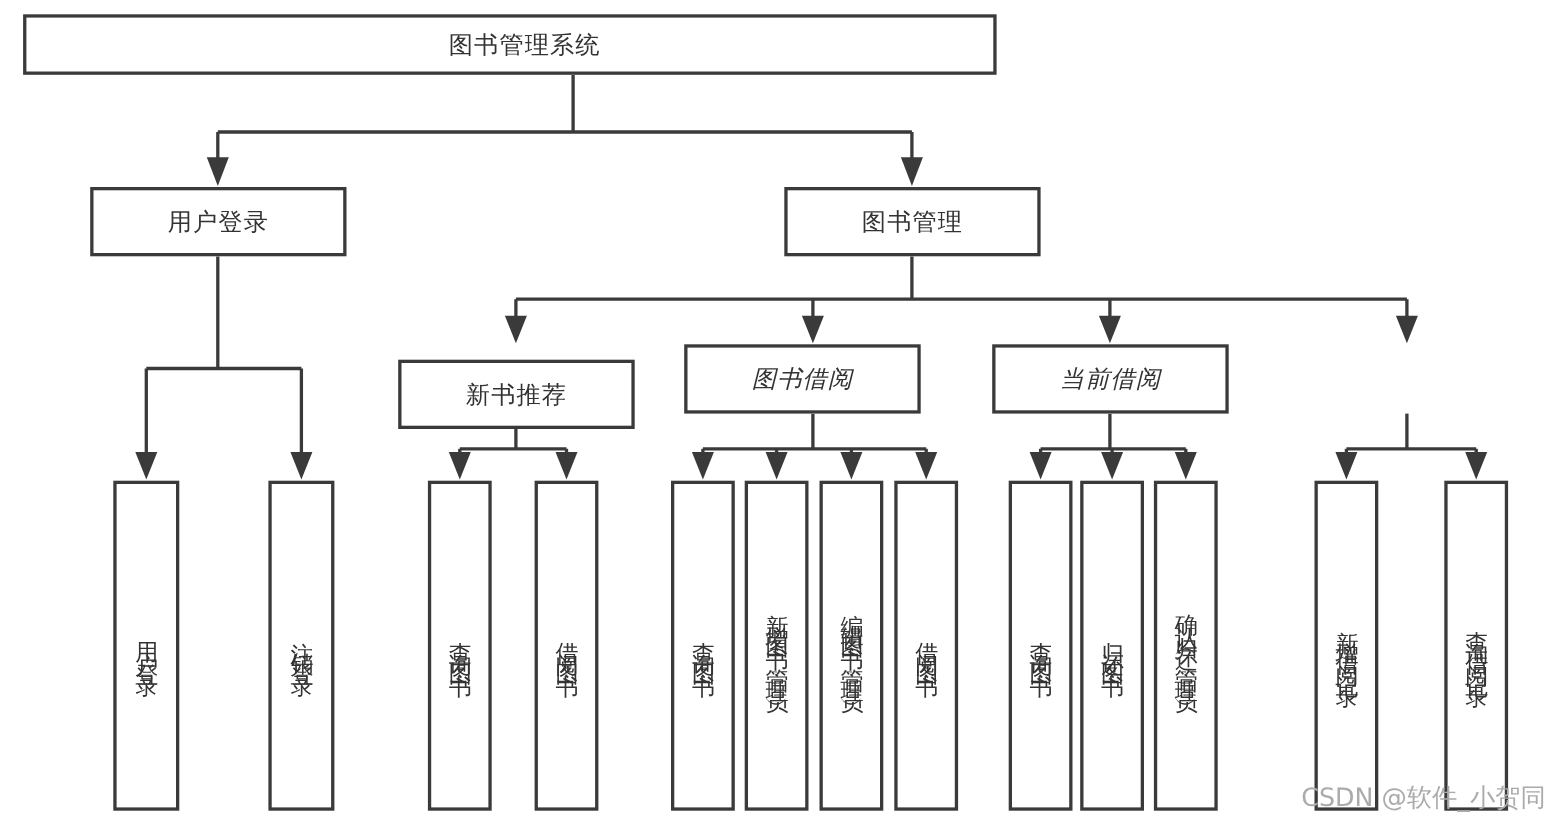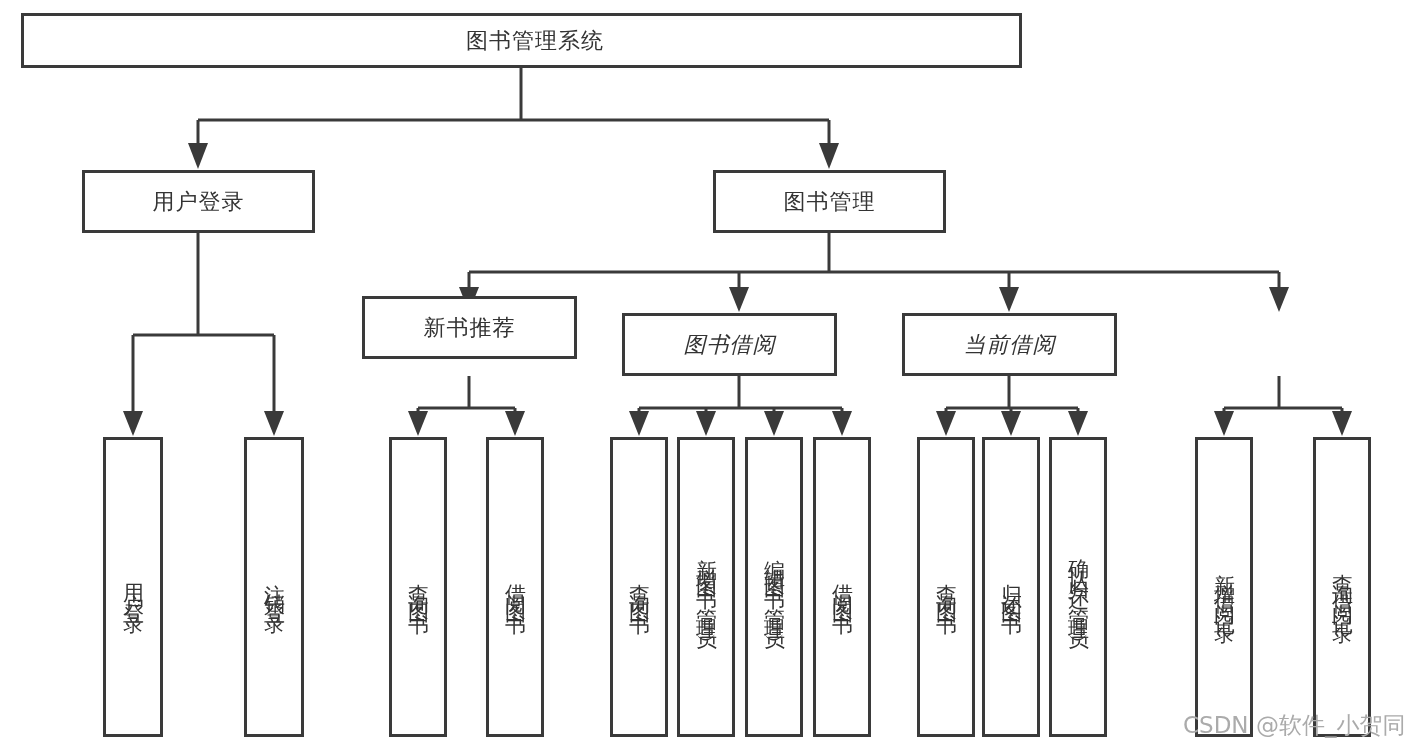--- a/index.html
+++ b/index.html
@@ -125,26 +125,26 @@
       <polygon points="764,411 784,411 774,436"></polygon>
       <polygon points="832,411 852,411 842,436"></polygon>
       <polygon points="936,411 956,411 946,436"></polygon>
       <polygon points="1001,411 1021,411 1011,436"></polygon>
       <polygon points="1068,411 1088,411 1078,436"></polygon>
       <polygon points="1214,411 1234,411 1224,436"></polygon>
       <polygon points="1332,411 1352,411 1342,436"></polygon>
     </g>
   </svg>
 
-  <div class="node hbox" style="left:21px; top:13px; width:1001px; height:55px;padding-left:27px;">图书管理系统</div>
+  <div class="node hbox" style="left:21px; top:13px; width:885px; height:55px;padding-left:27px;">图书管理系统</div>
 
   <div class="node hbox" style="left:82px; top:170px; width:233px; height:63px;">用户登录</div>
   <div class="node hbox" style="left:713px; top:170px; width:233px; height:63px;text-align:right;">图书管理</div>
 
-  <div class="node hbox" style="left:362px; top:296px; width:215px; height:63px;">新书推荐</div>
+  <div class="node hbox" style="left:362px; top:327px; width:215px; height:63px;">新书推荐</div>
   <div class="node hbox" style="left:622px; top:313px; width:215px; height:63px;font-style:italic;">图书借阅</div>
   <div class="node hbox" style="left:902px; top:313px; width:215px; height:63px;font-style:italic;">当前借阅</div>
 
   <div class="node vbox" style="left:103px; top:437px; width:60px; height:300px;">用户登录</div>
   <div class="node vbox" style="left:244px; top:437px; width:60px; height:300px;">注销登录</div>
 
   <div class="node vbox" style="left:389px; top:437px; width:58px; height:300px;">查询图书</div>
   <div class="node vbox" style="left:486px; top:437px; width:58px; height:300px;">借阅图书</div>
 
   <div class="node vbox" style="left:610px; top:437px; width:58px; height:300px;">查询图书</div>

